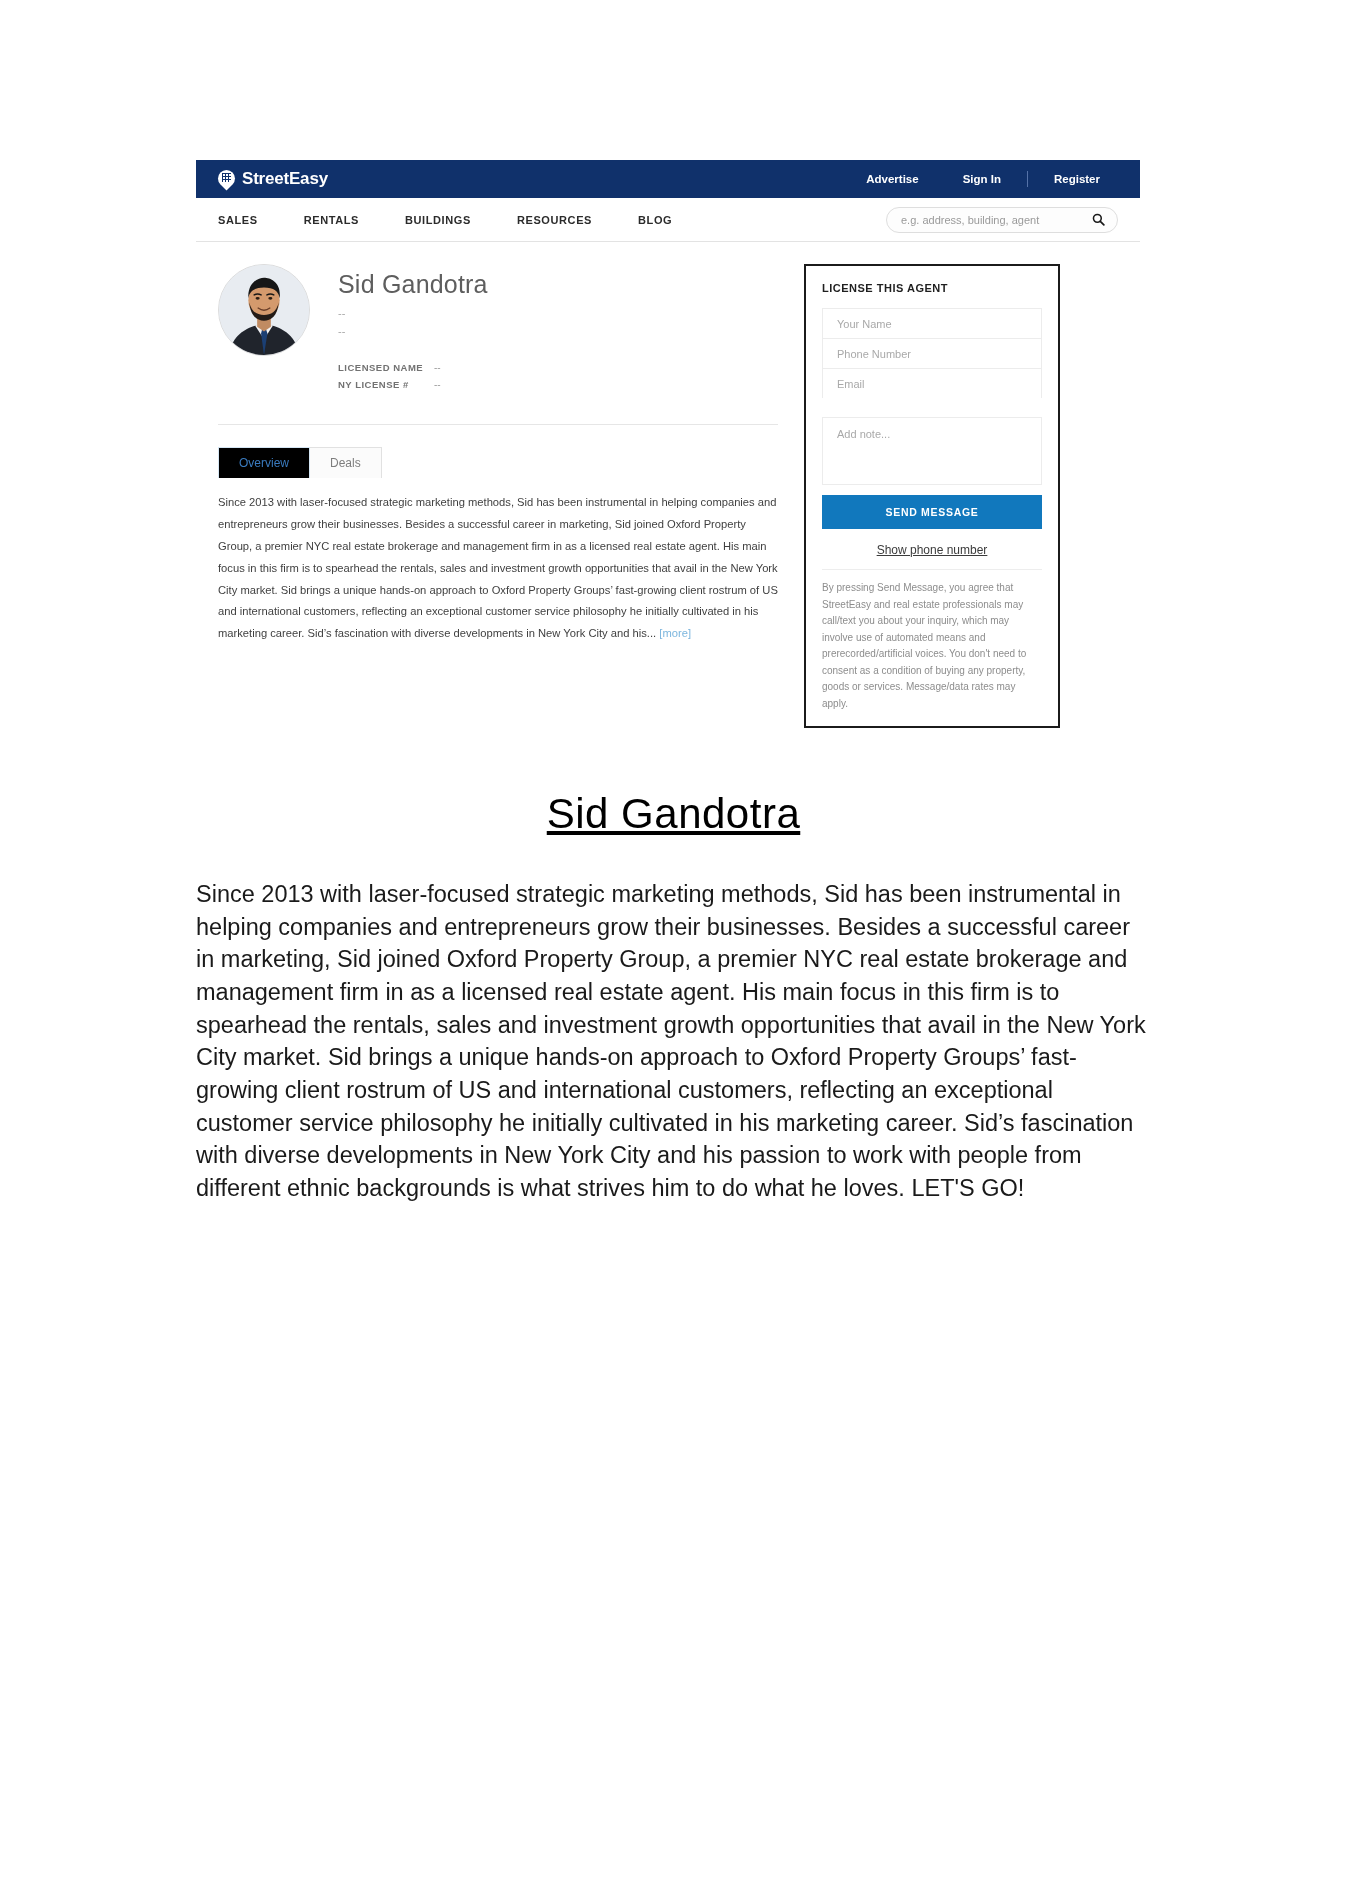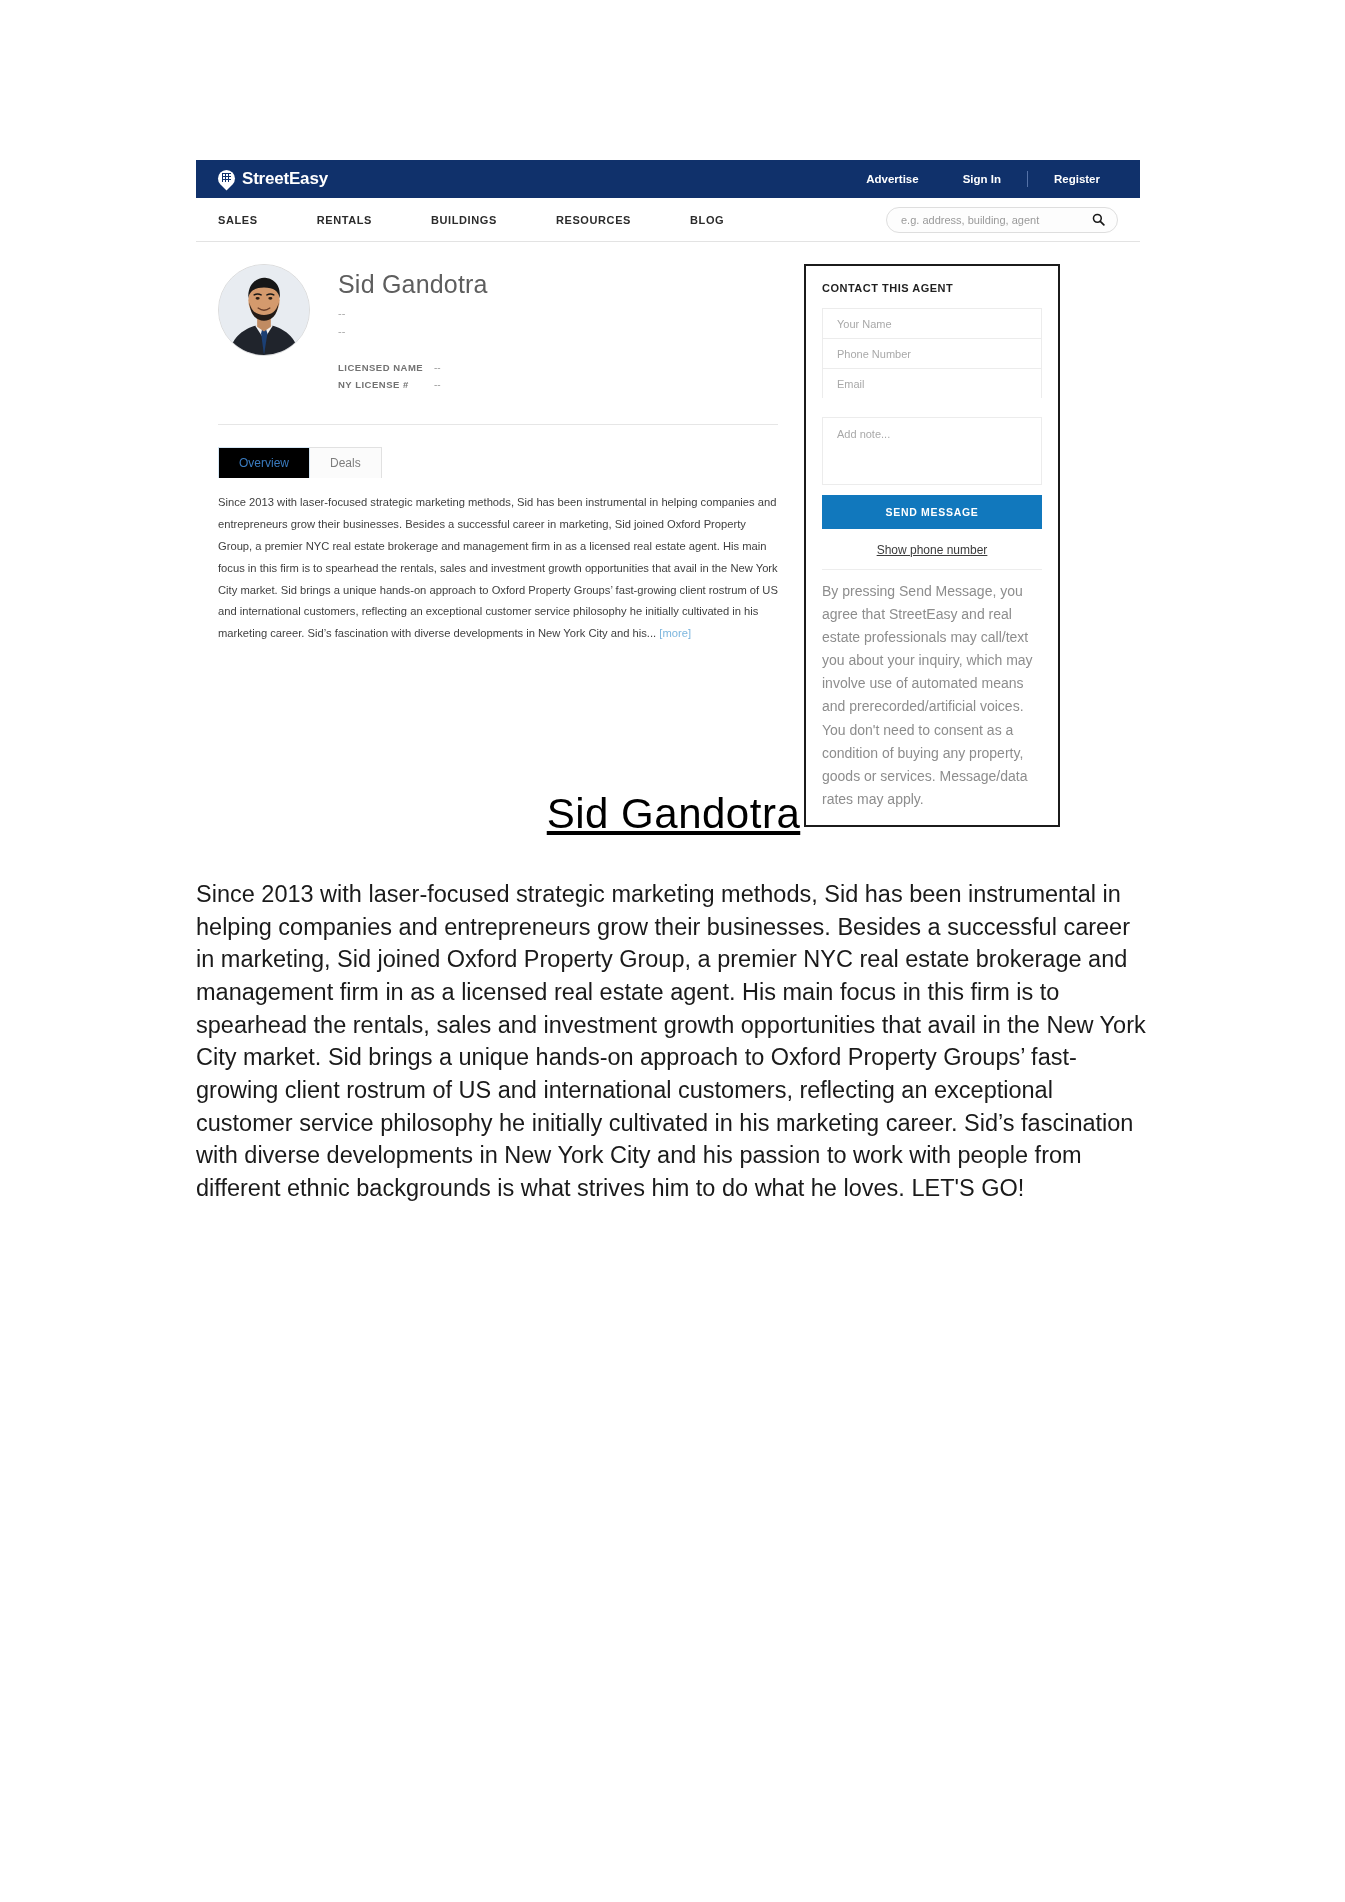--- a/index.html
+++ b/index.html
@@ -85,21 +85,21 @@
 
   
   .se-subnav {
     height: 44px;
     display: flex;
     align-items: center;
     padding: 0 22px;
     border-bottom: 1px solid #e3e3e3;
     background: #ffffff;
   }
-  .se-subnav .links { display: flex; gap: 13px; }
+  .se-subnav .links { display: flex; gap: 0; }
   .se-subnav .links a {
     color: #2b2b2b;
     font-size: 11px;
     font-weight: bold;
     letter-spacing: 0.6px;
     text-decoration: none;
     margin-right: 46px;
     white-space: nowrap;
   }
   .se-search {
@@ -271,21 +271,21 @@
   }
   .se-showphone {
     text-align: center;
     font-size: 12px;
     color: #3b3b3b;
     padding: 14px 0 12px 0;
     text-decoration: underline;
     border-bottom: 1px solid #ededed;
   }
   .se-legal {
-    font-size: 14px;
+    font-size: 10px;
     line-height: 1.65;
     color: #8d8d8d;
     padding-top: 10px;
   }
 
   
   .doc {
     position: absolute;
     left: 196px;
     top: 790px;
@@ -397,21 +397,21 @@
       <div class="se-tabs">
         <div class="se-tab active">Overview</div>
         <div class="se-tab">Deals</div>
       </div>
 
       <p class="se-bio"><span>Since 2013 with laser-focused strategic marketing methods, Sid has been instrumental in helping companies and entrepreneurs grow their businesses. Besides a successful career in marketing, Sid joined Oxford Property Group, a premier NYC real estate brokerage and management firm in as a licensed real estate agent. His main focus in this firm is to spearhead the rentals, sales and investment growth opportunities that avail in the New York City market. Sid brings a unique hands-on approach to Oxford Property Groups’ fast-growing client rostrum of US and international customers, reflecting an exceptional customer service philosophy he initially cultivated in his marketing career. Sid’s fascination with diverse developments in New York City and his...</span> <span class="se-more">[more]</span></p>
     </div>
 
     <div class="se-right">
       <div class="se-contact">
-        <div class="se-contact-title">CONTACT THIS AGENT</div>
+        <div class="se-contact-title">LICENSE THIS AGENT</div>
         <div class="se-field">
           <input type="text" placeholder="Your Name" style="">
         </div>
         <div class="se-field">
           <input type="text" placeholder="Phone Number" style="">
         </div>
         <div class="se-field">
           <input type="text" placeholder="Email" style="">
         </div>
         <div class="se-note">

